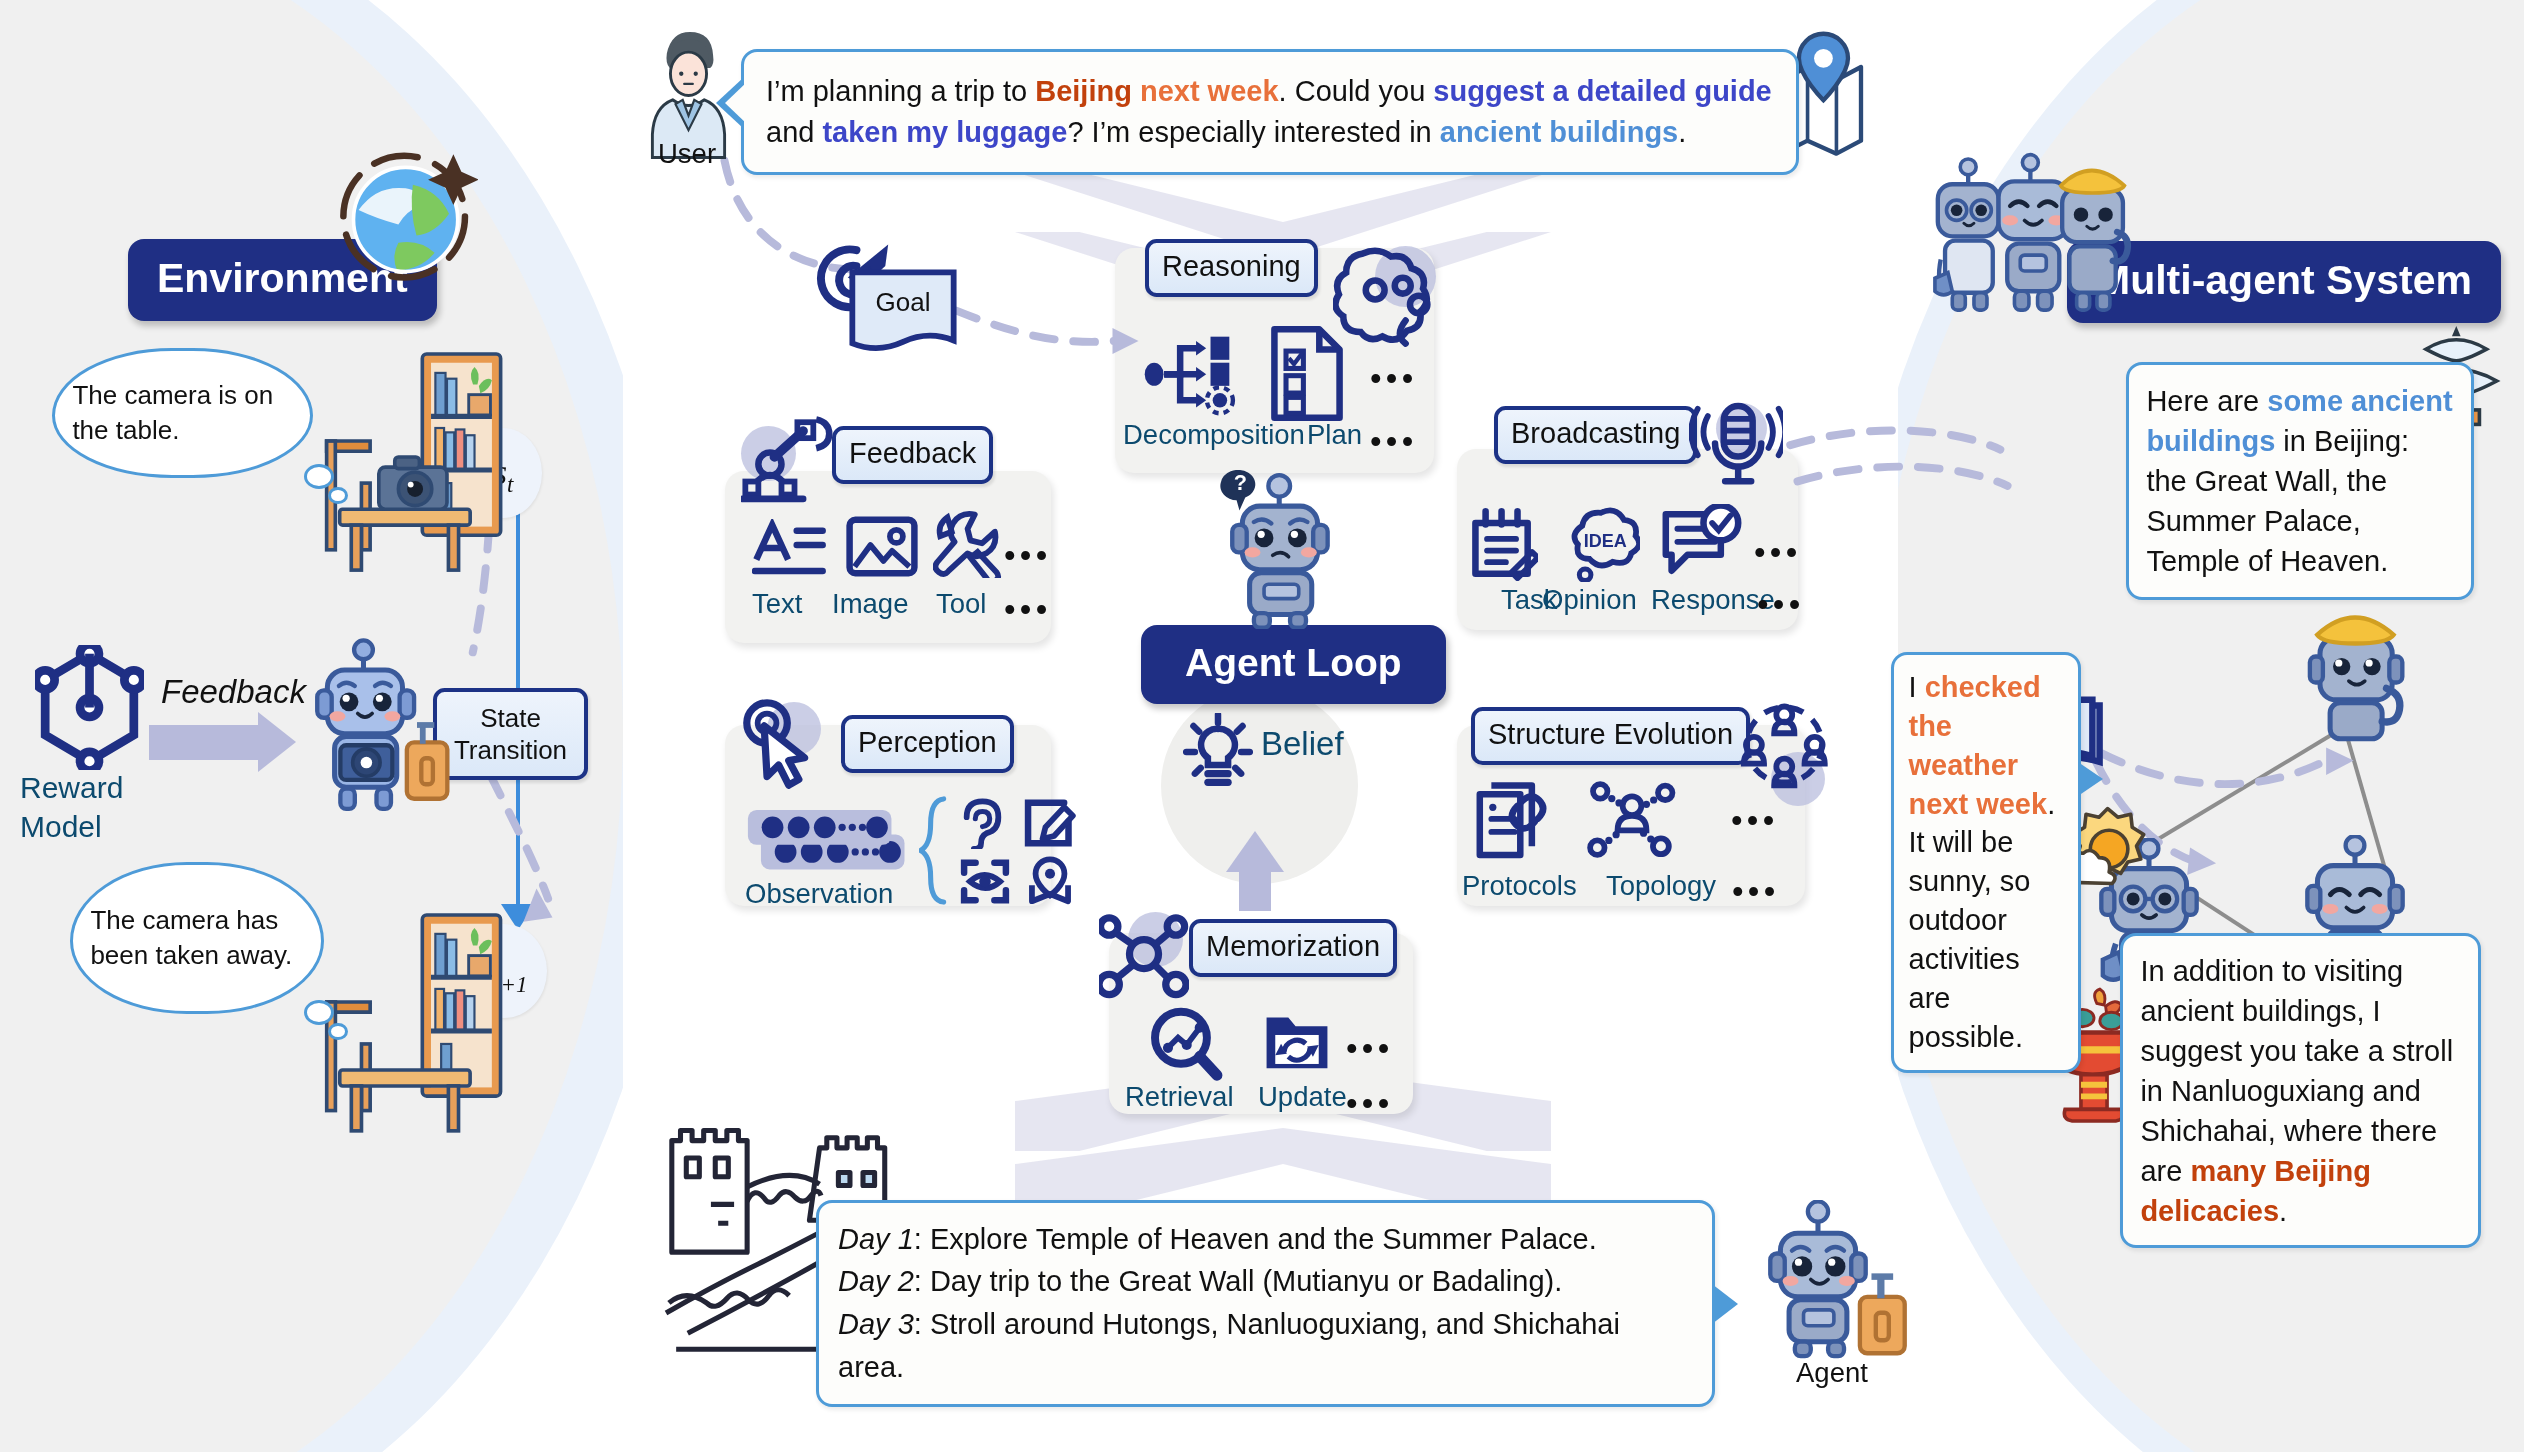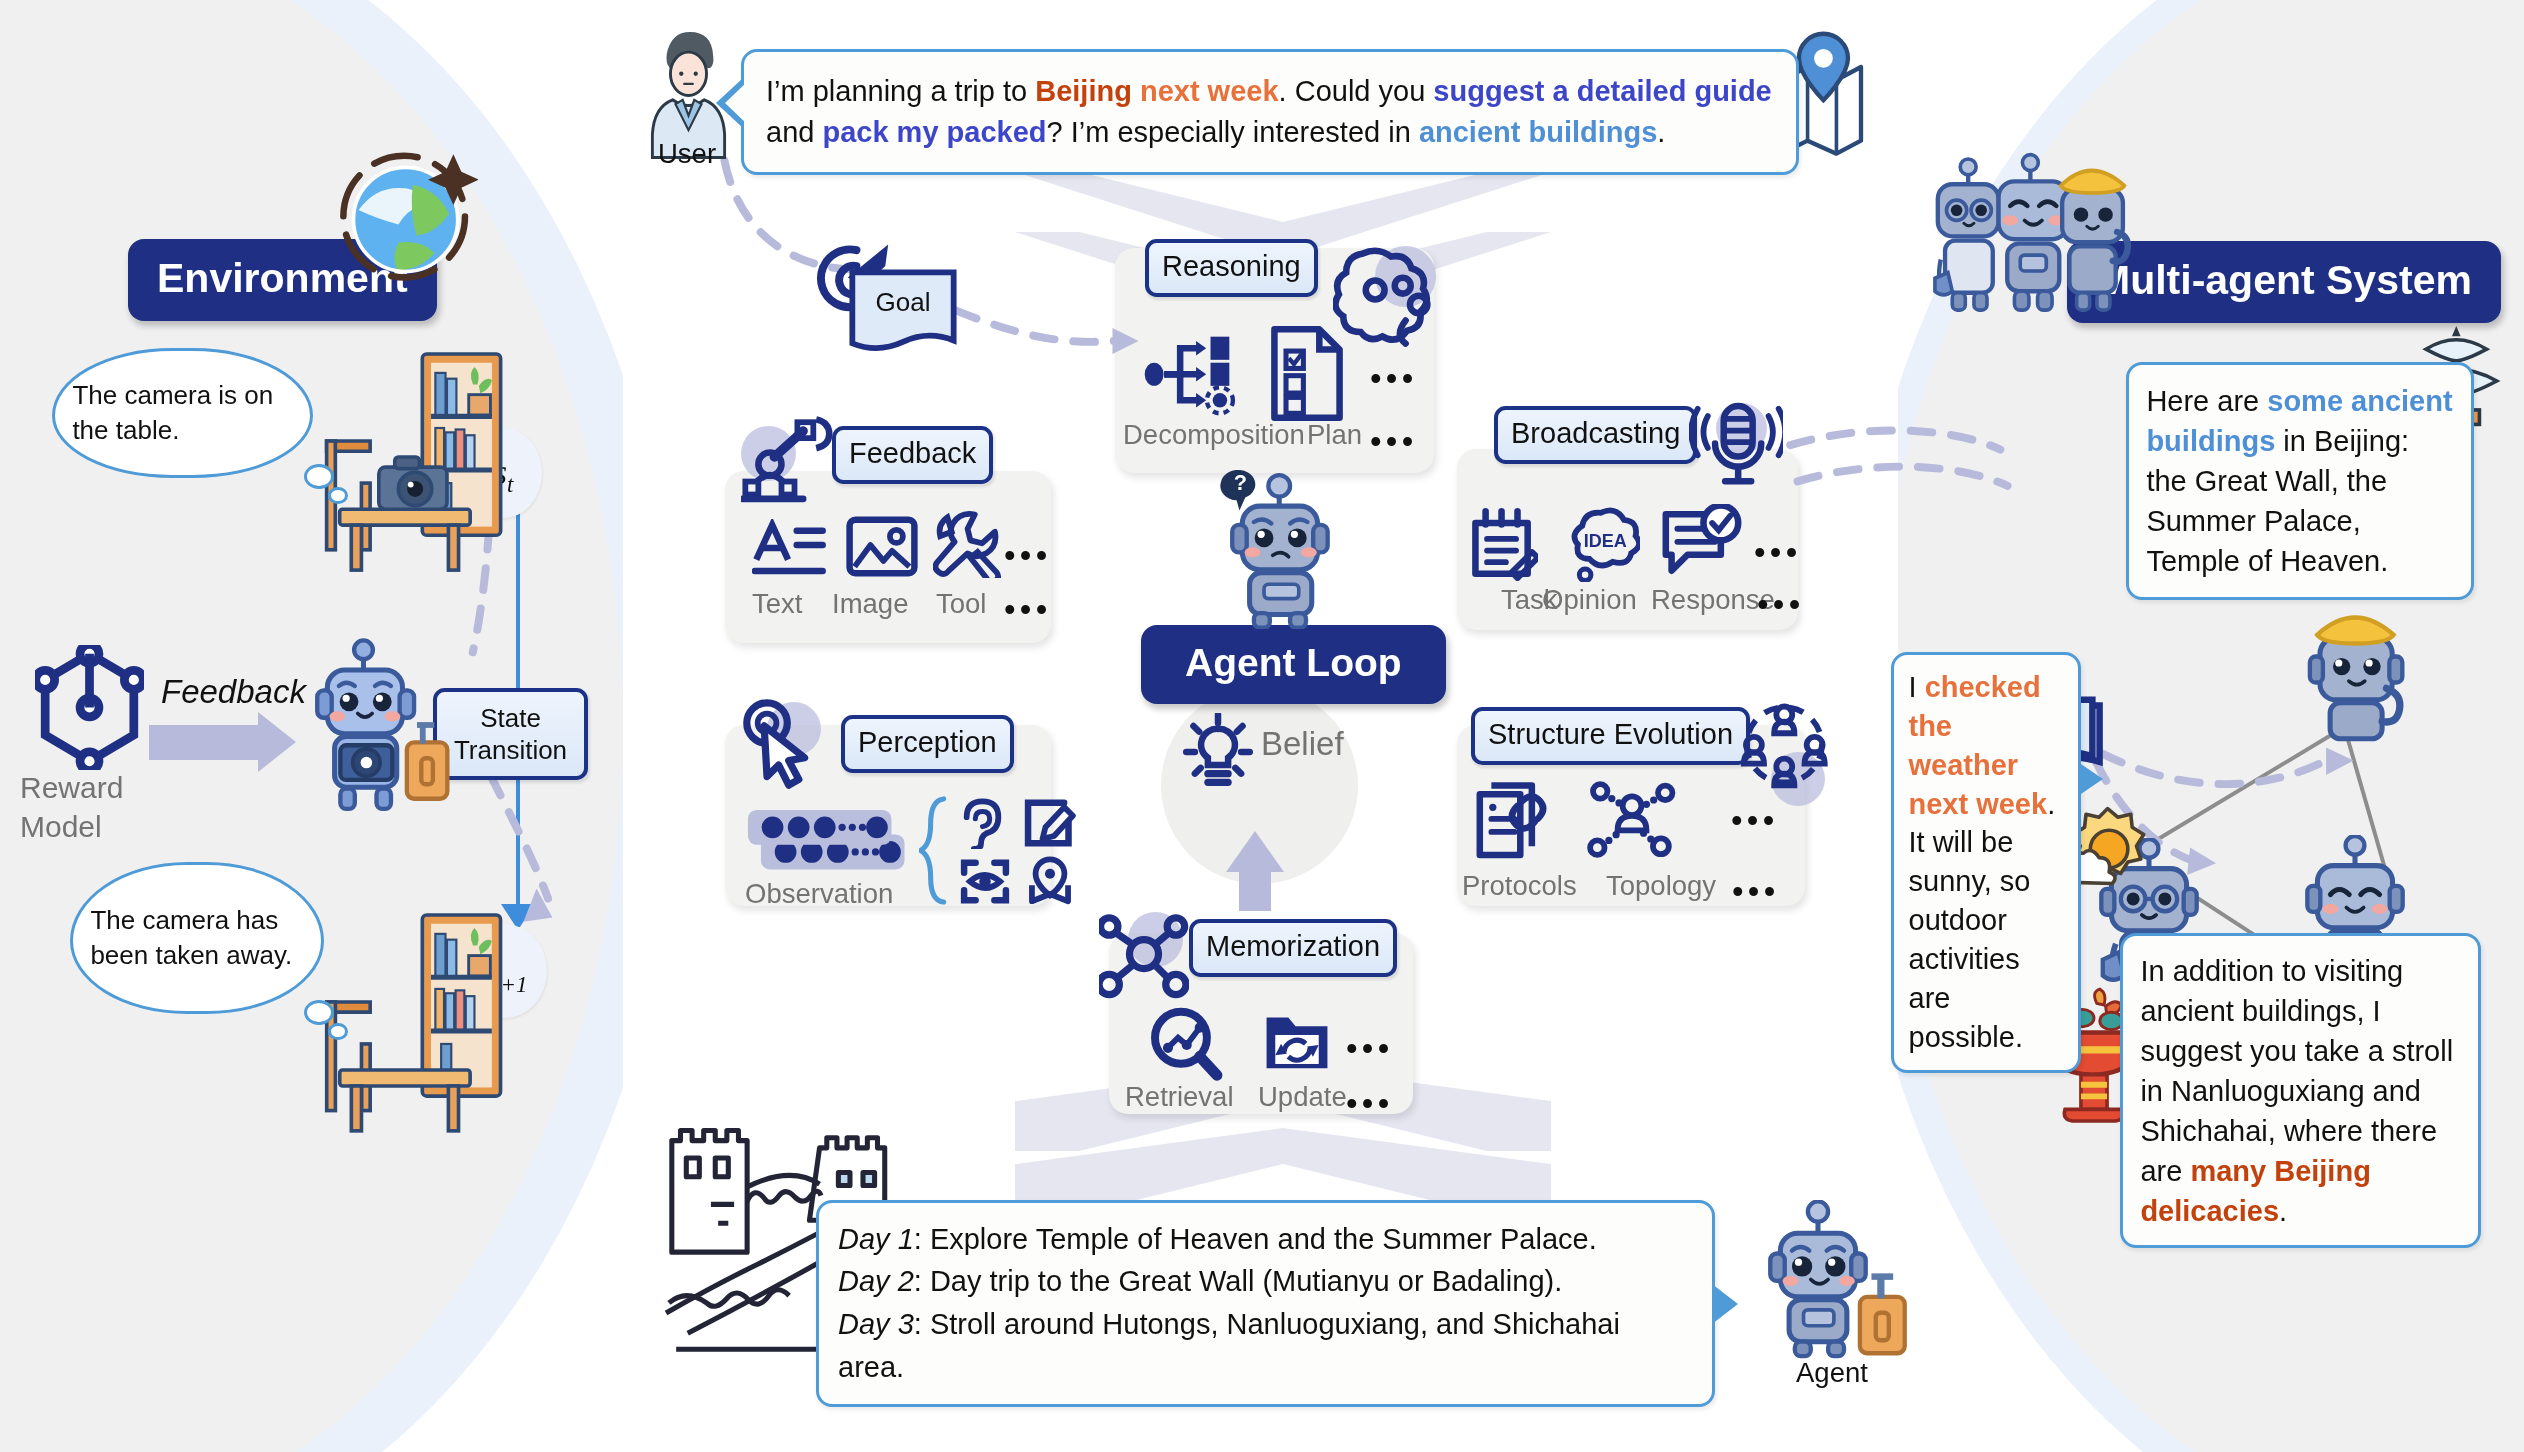--- a/index.html
+++ b/index.html
@@ -48,21 +48,21 @@
     font-size:29px; line-height:1; color:#111;
     padding:9.4px 13px 11.6px; white-space:nowrap;
     box-shadow:1.4px 2.2px 2.9px rgba(0,0,0,.10);
   }
   .pill-dark{
     position:absolute; z-index:7; background:#1f2f84;
     border-radius:16px; color:#fff; font-weight:bold;
     white-space:nowrap; box-shadow:2.9px 5px 6.5px rgba(0,0,0,.22);
   }
   .sub-label{
-    position:absolute; z-index:7; font-size:27.5px; color:#737373; white-space:nowrap;
+    position:absolute; z-index:7; font-size:27.5px; color:#0c4a6e; white-space:nowrap;
   }
   .ico{ position:absolute; z-index:8; }
   .ico svg{ display:block; }
   .dots{ position:absolute; z-index:8; color:#111; font-size:33px; letter-spacing:4.3px; line-height:1;}
   .blob{ position:absolute; background:#b9bedd; opacity:.75; border-radius:50%; z-index:6;}
 
   
   .bubble{
     position:absolute; background:#fdfdfb; border:3.6px solid #4e9bd8;
     border-radius:16px; z-index:9; padding:13px 16px;
@@ -312,21 +312,21 @@
     <path d="M54 76 h12" stroke="#2b3a46" stroke-width="3" stroke-linecap="round"></path>
     <path d="M38 98 q22 16 44 0 q26 10 28 48 l0 32 l-100 0 l0 -32 q2 -38 28 -48z" fill="#dce9f5" stroke="#2b3a46" stroke-width="4"></path>
     <path d="M52 98 l8 22 l8 -22 l10 6 l-18 36 l-18 -36z" fill="#9ec4e4" stroke="#2b3a46" stroke-width="3"></path>
   </svg>
 </div>
 <div class="caption" style="left:658px;top:138px;">
   <span>User</span>
 </div>
 
 <div class="bubble" style="left:741px;top:49px;width:1058px;padding:19px 22px;">
-  <span>I’m planning a trip to </span><span class="b-teal">Beijing</span><span> </span><span class="b-orange">next week</span><span>. Could you </span><span class="b-indigo">suggest a detailed guide</span><span> and </span><span class="b-indigo">pack my packed</span><span>? I’m especially interested in </span><span class="b-blue">ancient buildings</span><span>.</span>
+  <span>I’m planning a trip to </span><span class="b-teal">Beijing</span><span> </span><span class="b-orange">next week</span><span>. Could you </span><span class="b-indigo">suggest a detailed guide</span><span> and </span><span class="b-indigo">taken my luggage</span><span>? I’m especially interested in </span><span class="b-blue">ancient buildings</span><span>.</span>
 </div>
 <div style="position:absolute;z-index:10;left:716px;top:78px;width:0;height:0;border-top:25px solid transparent;border-bottom:25px solid transparent;border-right:27.5px solid #4e9bd8;"></div>
 <div style="position:absolute;z-index:11;left:725px;top:81px;width:0;height:0;border-top:22px solid transparent;border-bottom:22px solid transparent;border-right:23px solid #fdfdfb;"></div>
 
 <div class="ico" style="left:1761px;top:27.5px;">
   <svg width="109" height="130" viewBox="0 0 150 180">
     <path d="M28 72 l36 -18 l40 18 l34 -18 l0 102 l-34 18 l-40 -18 l-36 18z" fill="#fff" stroke="#2b4a78" stroke-width="6" stroke-linejoin="round"></path>
     <line x1="64" y1="54" x2="64" y2="156" stroke="#2b4a78" stroke-width="5"></line>
     <line x1="104" y1="72" x2="104" y2="174" stroke="#2b4a78" stroke-width="5"></line>
     <path d="M86 8 a34 34 0 0 1 34 34 c0 24 -34 58 -34 58 s-34 -34 -34 -58 a34 34 0 0 1 34 -34z" fill="#4f8fd6" stroke="#2b4a78" stroke-width="6"></path>

